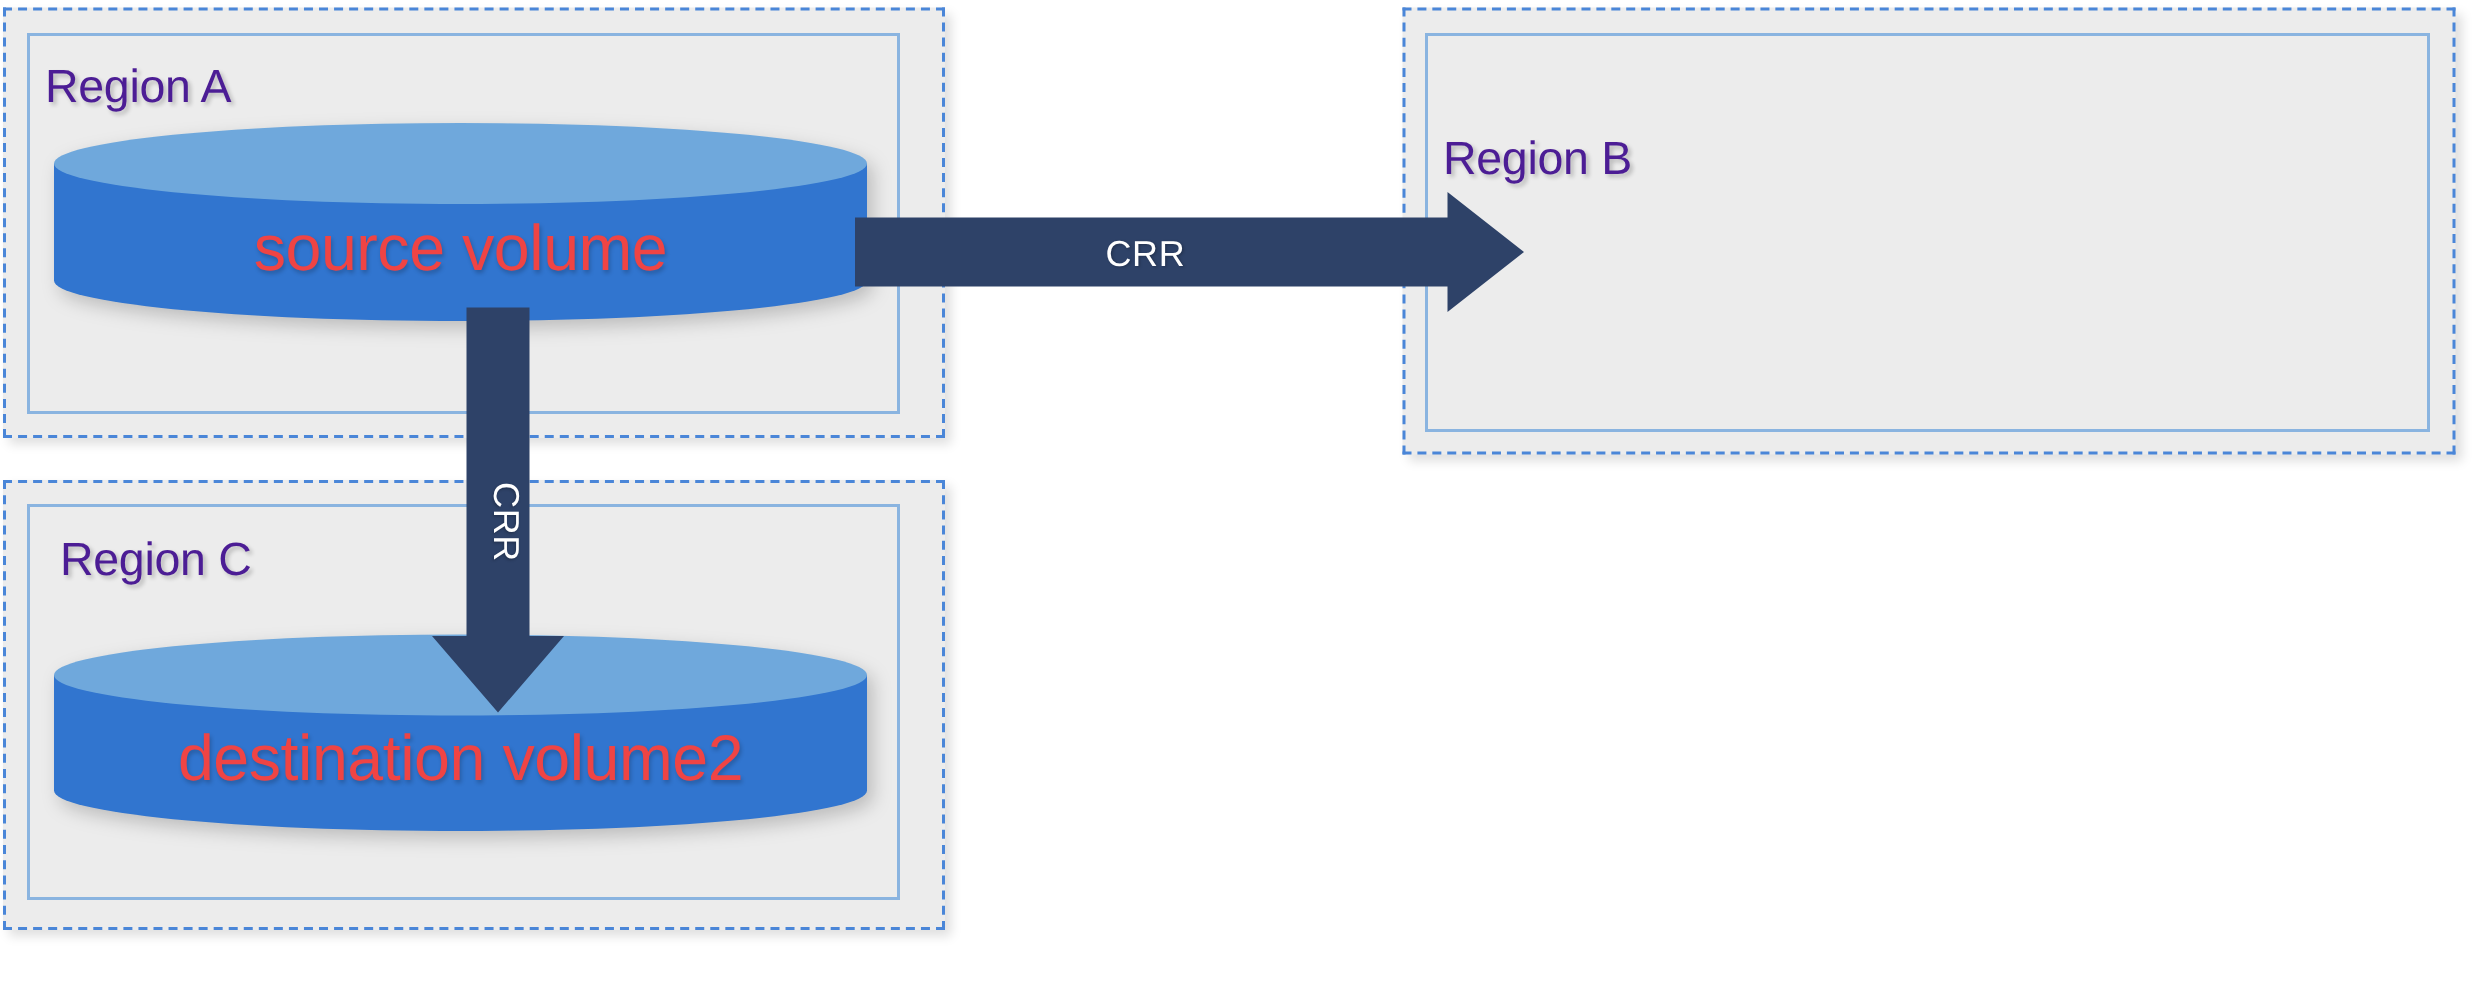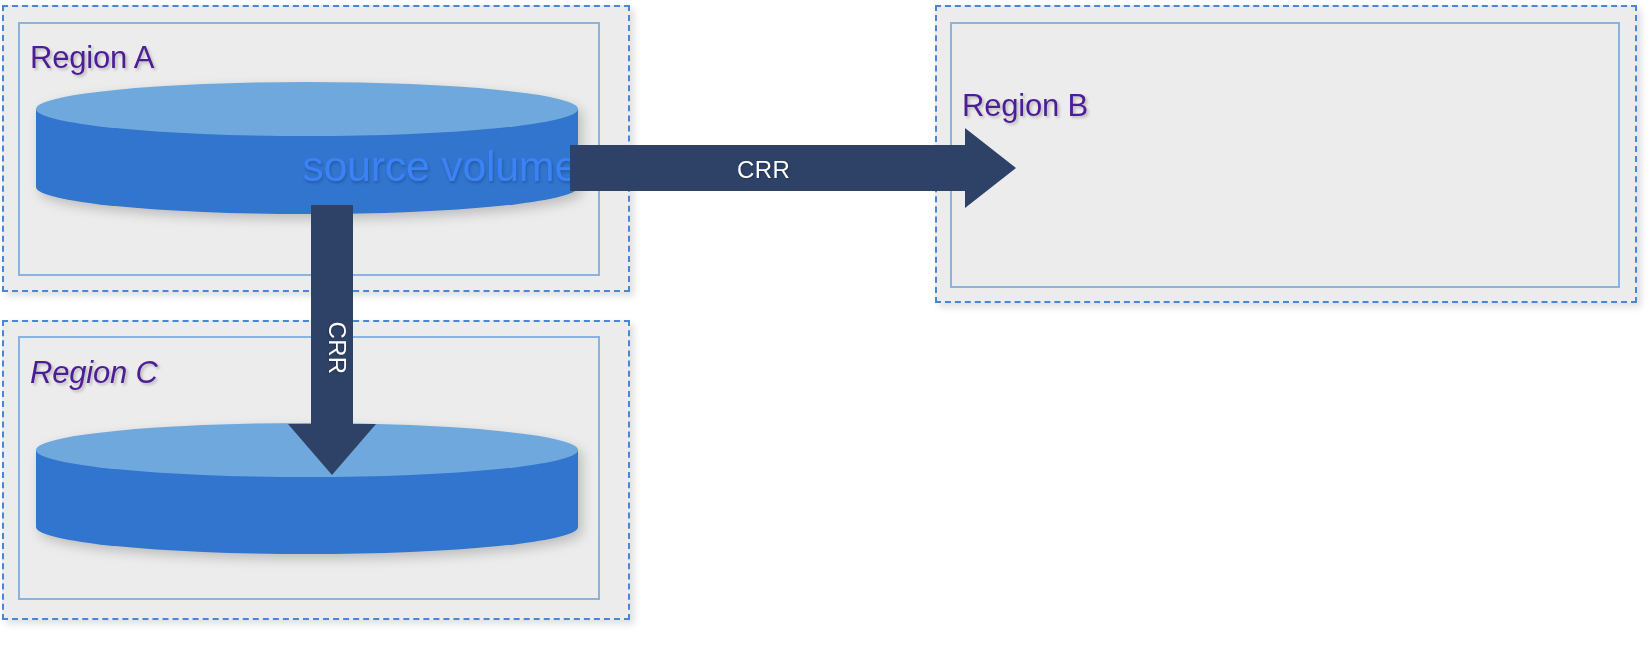--- a/index.html
+++ b/index.html
@@ -52,24 +52,24 @@
   .cyl-svg {
     display: block;
     width: 100%;
     height: 100%;
     overflow: visible;
   }
   .cyl-label {
     position: absolute;
     left: 0;
     right: 0;
-    color: #3b82f6;
+    color: #ef4444;
     font-size: 43px;
     line-height: 1;
-    text-align: right;
+    text-align: center;
     white-space: nowrap;
     text-shadow: 1px 2px 3px rgba(0,0,0,0.22);
     letter-spacing: -0.3px;
   }
 
   
   .arrow-svg {
     position: absolute;
     overflow: visible;
   }
@@ -107,27 +107,28 @@
 
   <div class="region" style="left:935px; top:5px; width:702px; height:298px;">
   </div>
   <div class="region-inner" style="left:950px; top:22px; width:670px; height:266px;"></div>
   <div class="region-label" style="left:962px; top:42px;margin-top:48px;">Region B</div>
 
 
   <div class="region" style="left:2px; top:320px; width:628px; height:300px;">
   </div>
   <div class="region-inner" style="left:18px; top:336px; width:582px; height:264px;"></div>
-  <div class="region-label" style="left:30px; top:357px;font-style:italic;">Region C</div>
+  <div class="region-label" style="left:40px; top:357px;">Region C</div>
 
   <div class="cylinder" style="left:36px; top:423px; width:542px; height:131px;">
     <svg class="cyl-svg" viewBox="0 0 542 131" preserveAspectRatio="none">
       <path d="M0,27 L0,104 A271,27 0 0 0 542,104 L542,27 Z" fill="#3175cf"></path>
       <ellipse cx="271" cy="27" rx="271" ry="27" fill="#6fa8dc"></ellipse>
     </svg>
+    <div class="cyl-label" style="top:62px;">destination volume2</div>
   </div>
 
   <svg class="arrow-svg" style="left:570px; top:128px; width:452px; height:80px;" viewBox="0 0 452 80">
     <path d="M0,17 L395,17 L395,0 L446,40 L395,80 L395,63 L0,63 Z" fill="#2e4268"></path>
   </svg>
   <div class="arrow-label" style="left:737px; top:158px;">CRR</div>
 
   <svg class="arrow-svg" style="left:288px; top:205px; width:88px; height:272px;" viewBox="0 0 88 272">
     <path d="M23,0 L65,0 L65,219 L88,219 L44,270 L0,219 L23,219 Z" fill="#2e4268"></path>
   </svg>

